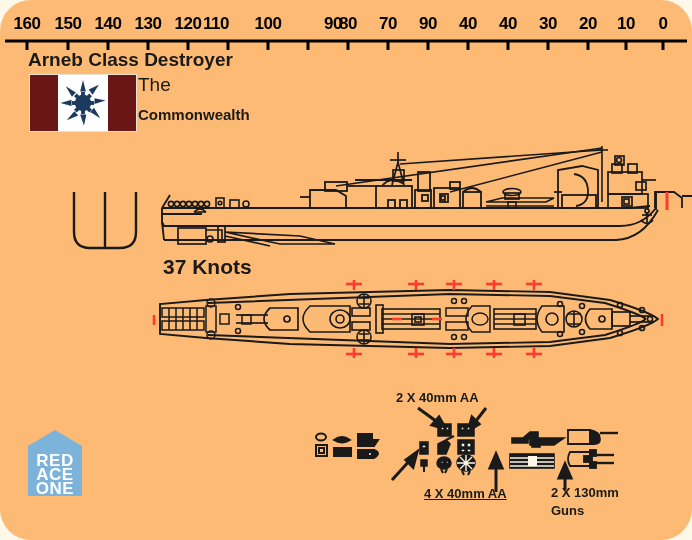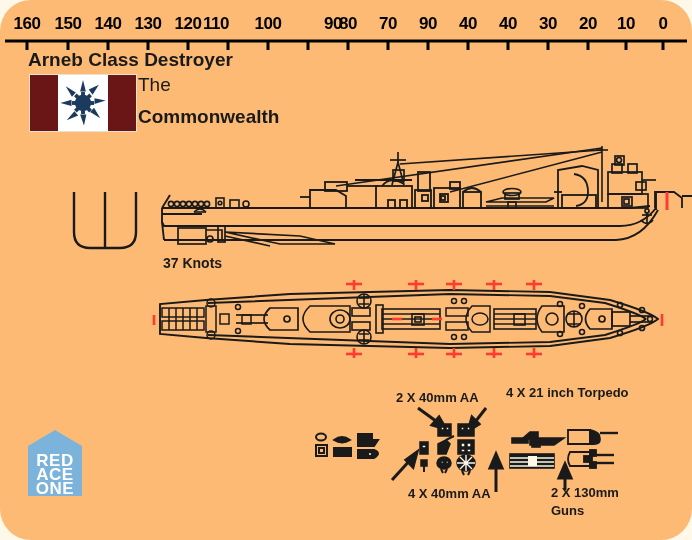--- a/index.html
+++ b/index.html
@@ -51,21 +51,21 @@
   }
   #nation-line1 {
     left: 138px; top: 74px;
     font-size: 19px;
     font-weight: normal;
     color: #1a1a1a;
     white-space: nowrap;
   }
   #nation-line2 {
     left: 138px; top: 106px;
-    font-size: 19px;
+    font-size: 15px;
     font-weight: bold;
     color: #1a1a1a;
     white-space: nowrap;
   }
 
   
   #flag {
     left: 29px; top: 74px;
     width: 106px; height: 56px;
     display: flex;
@@ -76,38 +76,38 @@
     flex: 1; height: 100%;
     background: #ffffff;
     display: flex;
     align-items: center;
     justify-content: center;
   }
 
   
   #speed-label {
     left: 163px; top: 255px;
-    font-size: 14px;
+    font-size: 21px;
     font-weight: bold;
     color: #1a1a1a;
     white-space: nowrap;
   }
 
   
   .legend-text {
     font-size: 13px;
     font-weight: bold;
     color: #1a1a1a;
     white-space: nowrap;
     line-height: 18px;
   }
   #cal-40mm2   { left: 396px; top: 389px; }
   #cal-torpedo { left: 506px; top: 384px; }
   #cal-20mm    { left: 323px; top: 467px; }
-  #cal-40mm4   { left: 408px; top: 485px; }
+  #cal-40mm4   { left: 424px; top: 485px; text-decoration: underline; }
   #cal-130mm   { left: 551px; top: 484px; text-align: center; }
 
   
   #brand-logo {
     left: 24px; top: 430px;
     width: 62px; height: 66px;
   }
   .brand-word {
     font-family: "Liberation Sans", sans-serif;
     font-weight: bold;
@@ -473,21 +473,20 @@
       <line x1="384" y1="70" x2="384" y2="80"></line>
 
       <line x1="4" y1="37" x2="4" y2="47"></line>
       <line x1="242" y1="41" x2="252" y2="41"></line>
       <line x1="282" y1="41" x2="292" y2="41"></line>
       <line x1="512" y1="36" x2="512" y2="48"></line>
     </g>
   </svg>
 
   <div id="cal-40mm2" class="abs legend-text">2 X 40mm AA</div>
-  <div id="cal-torpedo" class="abs legend-text">4 X 21 inch Torpedo</div>
   <div id="cal-40mm4" class="abs legend-text">4 X 40mm AA</div>
   <div id="cal-130mm" class="abs legend-text">
     <div>2 X 130mm</div>
     <div style="text-align:left;">Guns</div>
   </div>
 
   <svg class="abs" style="left:300px; top:400px;" width="380" height="110" viewBox="0 0 380 110">
     <g stroke="#1a1a1a" stroke-width="3" fill="#1a1a1a">
 
       <line x1="118" y1="8" x2="140" y2="24"></line>

